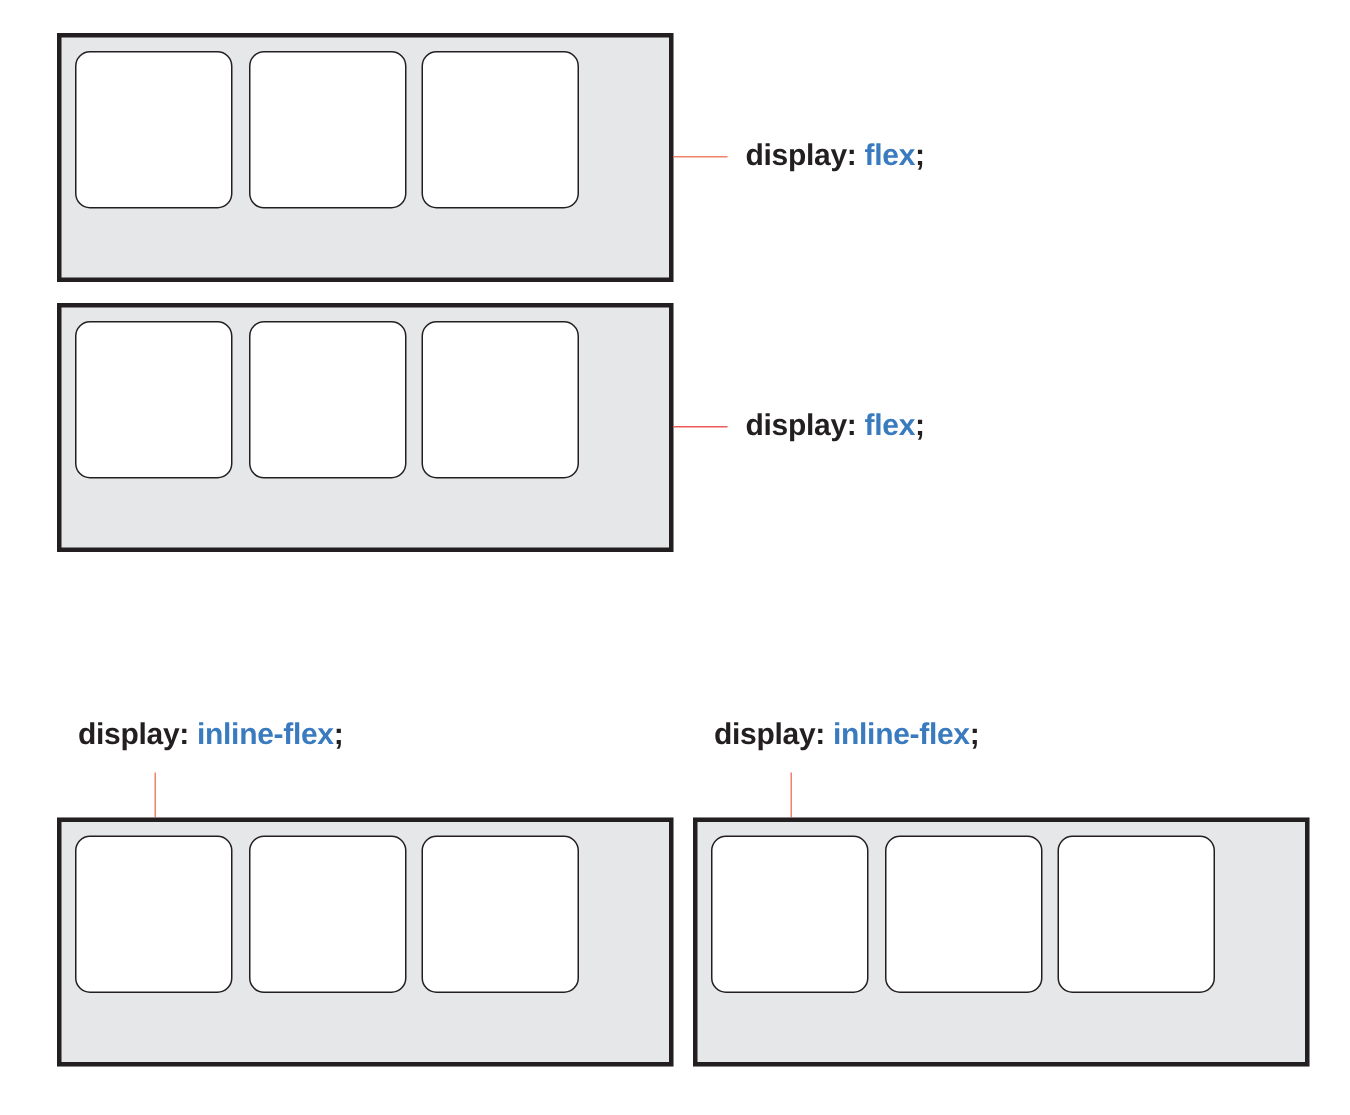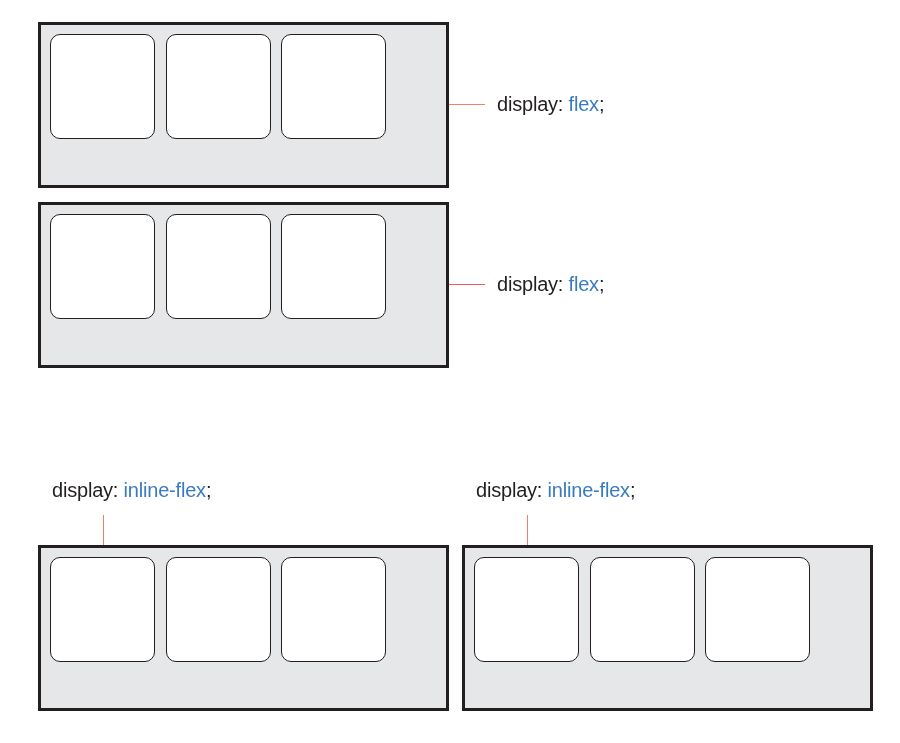--- a/index.html
+++ b/index.html
@@ -2,21 +2,21 @@
 <html><head>
 <meta charset="utf-8">
 <style>
   html, body { margin:0; padding:0; background:#ffffff; }
   body { width:900px; height:743px; position:relative; overflow:hidden;
          font-family:"Liberation Sans", "DejaVu Sans", sans-serif; }
   .container { position:absolute; box-sizing:border-box; background:#e6e7e8;
                border:3px solid #231f20; }
   .item { position:absolute; box-sizing:border-box; background:#ffffff;
           border:1.5px solid #231f20; border-radius:10px; width:105px; height:105px; }
-  .label { position:absolute; font-size:20px; color:#231f20; white-space:nowrap; letter-spacing:-0.2px; }
+  .label { position:absolute; font-size:20px; color:#231f20; white-space:nowrap; letter-spacing:-0.2px;font-weight:bold; }
   .label .val { color:#3a7bbf; }
   .hline { position:absolute; height:1px; }
   .vline { position:absolute; width:1px; }
 </style>
 </head>
 <body>
 
 <div class="container" style="left:38px; top:22px; width:411px; height:166px;">
   <div class="item" style="left:9px; top:9px;"></div>
   <div class="item" style="left:125px; top:9px;"></div>

